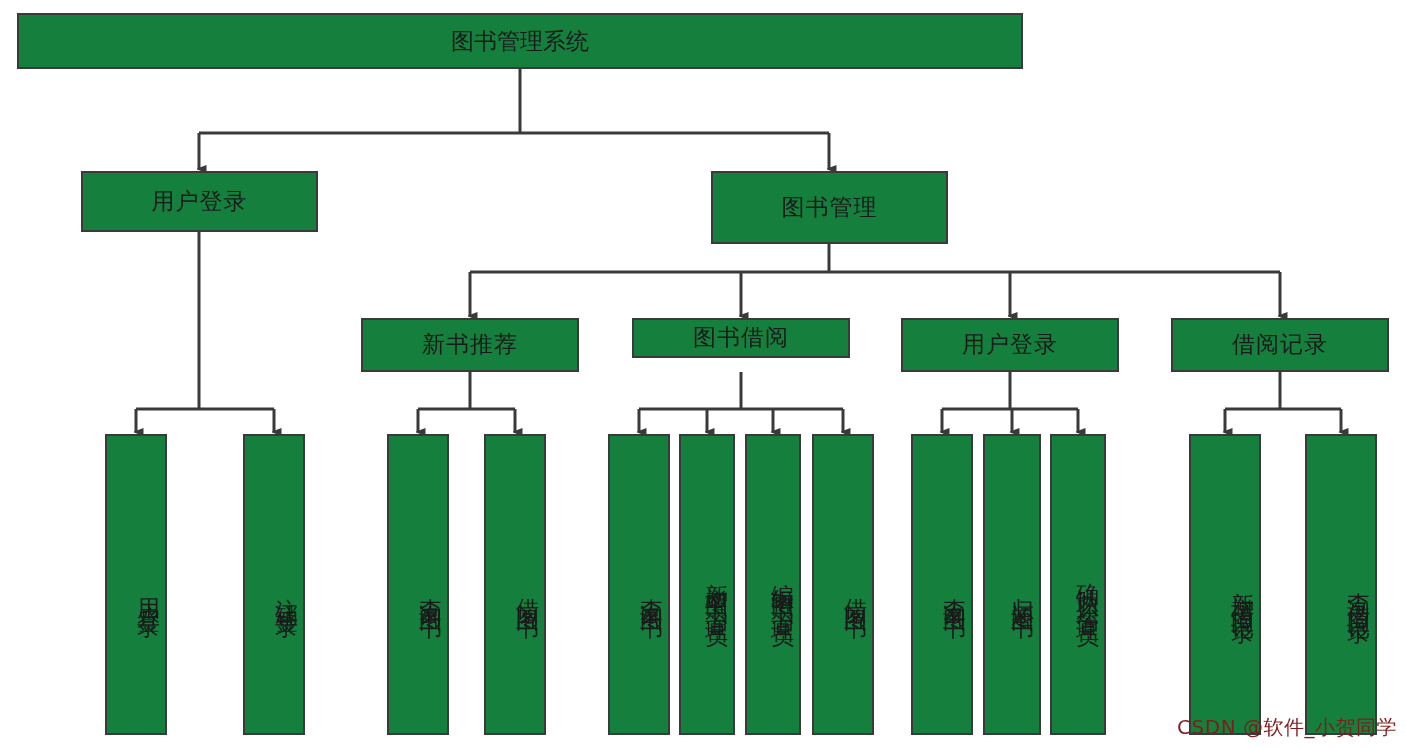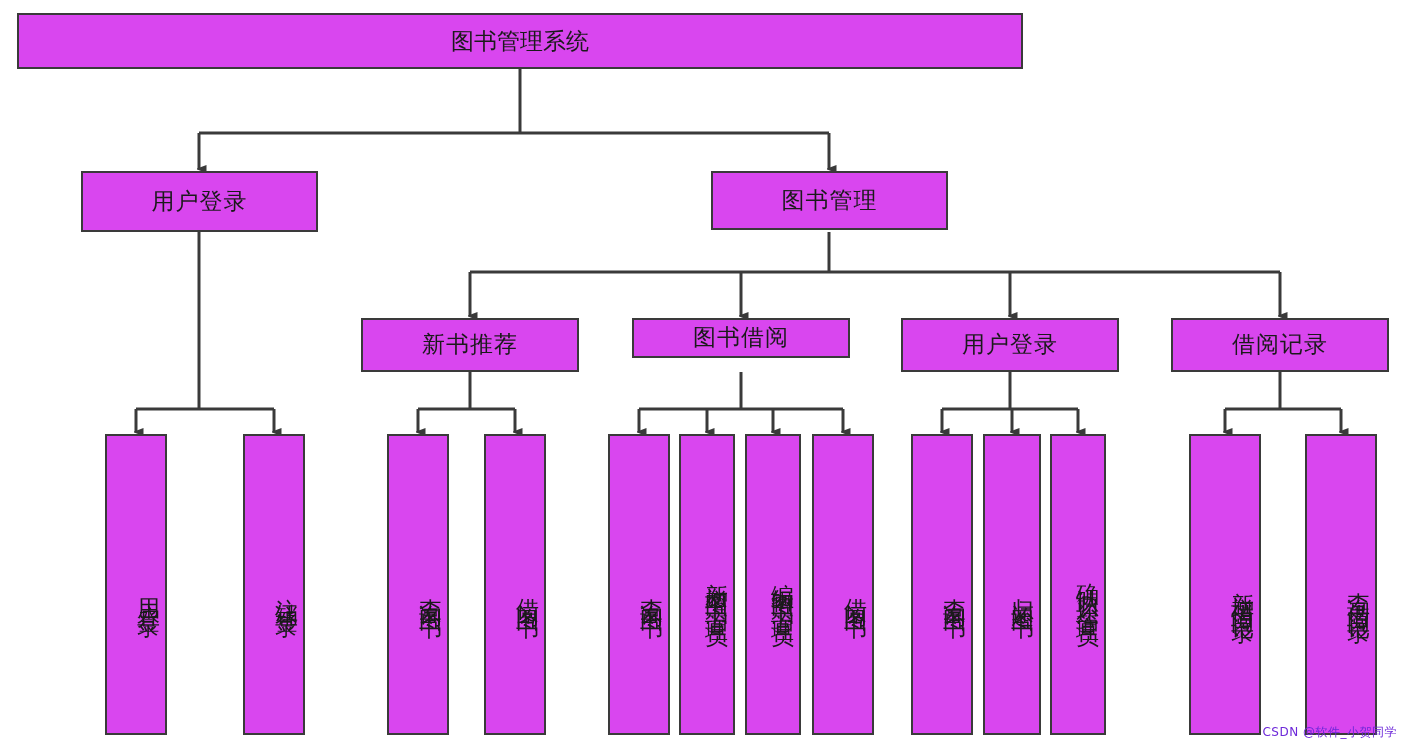--- a/index.html
+++ b/index.html
@@ -22,21 +22,21 @@
     position: absolute;
     left: 0;
     top: 0;
     width: 1405px;
     height: 747px;
     pointer-events: none;
   }
   .node {
     position: absolute;
     box-sizing: border-box;
-    background: #d946ef;
+    background: #15803d;
     border: 2px solid #3a3a3a;
     display: flex;
     align-items: center;
     justify-content: center;
     color: #1a1a1a;
   }
   .node.horiz {
     font-size: 23px;
     letter-spacing: 1px;
     line-height: 1.2;
@@ -57,22 +57,22 @@
     writing-mode: vertical-rl;
     text-orientation: upright;
     letter-spacing: 6px;
     white-space: nowrap;
     display: block;
   }
   .watermark {
     position: absolute;
     right: 8px;
     bottom: 6px;
-    font-size: 12px;
-    color: #6d28d9;
+    font-size: 20px;
+    color: #7f1d1d;
     white-space: nowrap;
     letter-spacing: 0.5px;
   }
 </style>
 </head>
 <body>
 
 <div id="canvas">
 
   <svg id="wires" viewBox="0 0 1405 747" xmlns="http://www.w3.org/2000/svg">
@@ -118,21 +118,21 @@
       </g>
   </svg>
 
   <div class="node root" id="node-root" style="left: 17px; top: 13px; width: 1006px; height: 56px;">
     <span>图书管理系统</span>
   </div>
 
   <div class="node horiz" id="node-l2-0" style="left: 81px; top: 171px; width: 237px; height: 61px;">
     <span>用户登录</span>
   </div>
-  <div class="node horiz" id="node-l2-1" style="left: 711px; top: 171px; width: 237px; height: 59px;">
+  <div class="node horiz" id="node-l2-1" style="left: 711px; top: 171px; width: 237px; height: 73px;">
     <span>图书管理</span>
   </div>
 
   <div class="node horiz" id="node-l3-0" style="left: 361px; top: 318px; width: 218px; height: 54px;">
     <span>新书推荐</span>
   </div>
   <div class="node horiz" id="node-l3-1" style="left: 632px; top: 318px; width: 218px; height: 40px;">
     <span>图书借阅</span>
   </div>
   <div class="node horiz" id="node-l3-2" style="left: 901px; top: 318px; width: 218px; height: 54px;">

